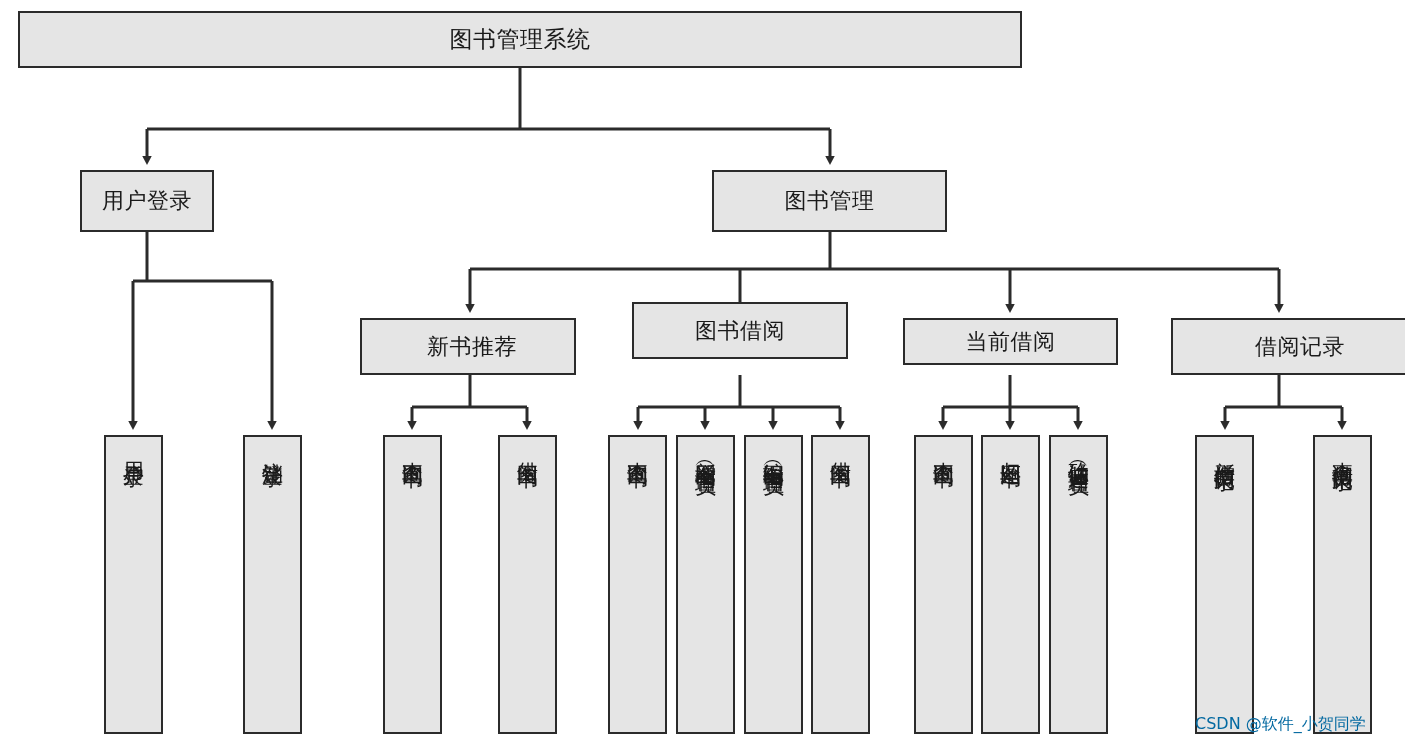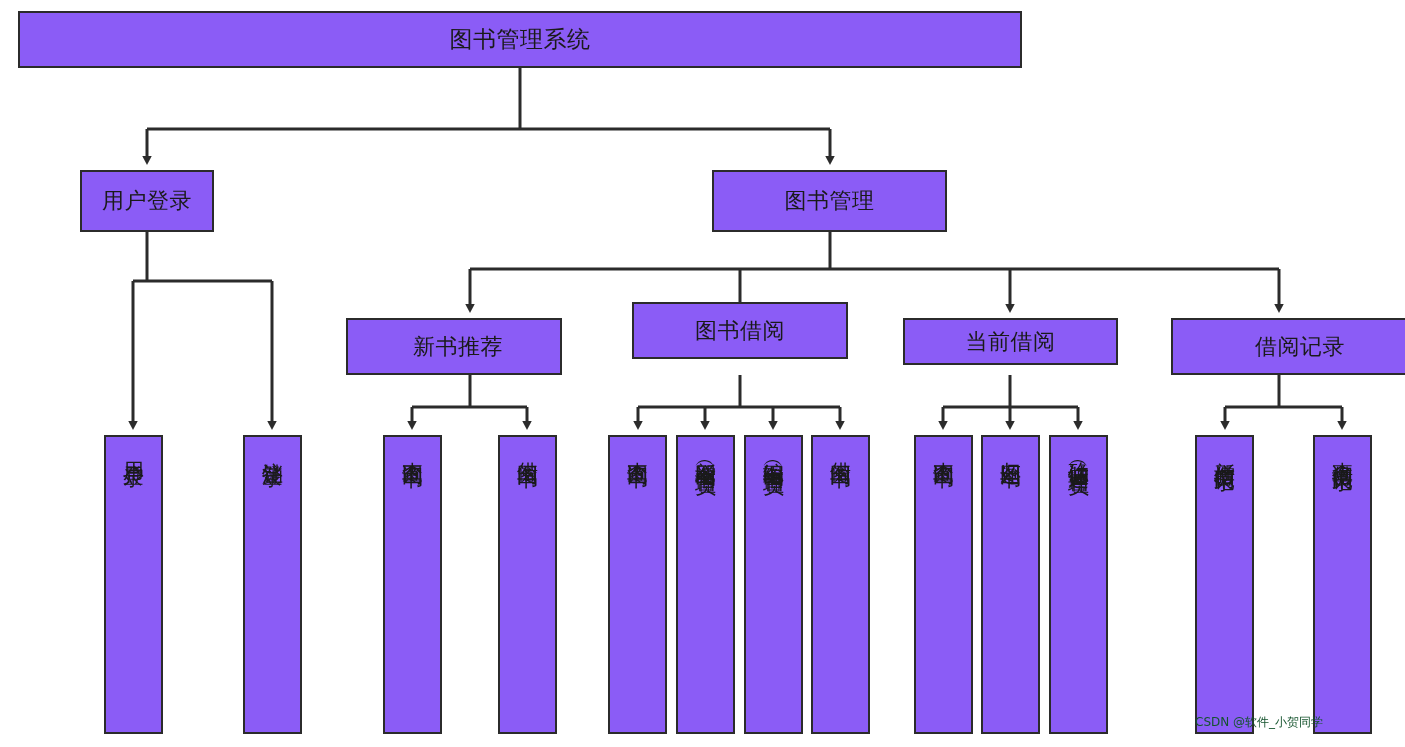--- a/index.html
+++ b/index.html
@@ -23,21 +23,21 @@
     position: absolute;
     left: 0;
     top: 0;
     width: 1405px;
     height: 747px;
     pointer-events: none;
   }
   .node {
     position: absolute;
     box-sizing: border-box;
-    background: #8b5cf6;
+    background: #e5e5e5;
     border: 2.5px solid #2b2b2b;
     display: flex;
     align-items: center;
     justify-content: center;
     overflow: hidden;
   }
   .node-label {
     color: #1a1a1a;
     white-space: nowrap;
     letter-spacing: 0.5px;
@@ -60,22 +60,22 @@
     font-size: 21px;
     line-height: 1.05;
     writing-mode: vertical-rl;
     text-orientation: upright;
     letter-spacing: 2px;
   }
   .watermark {
     position: absolute;
     left: 1195px;
     top: 714px;
-    font-size: 12px;
-    color: #14532d;
+    font-size: 16px;
+    color: #0369a1;
     white-space: nowrap;
     font-family: "DejaVu Sans", "Liberation Sans", sans-serif;
   }
 </style>
 </head>
 <body>
 
 <div id="diagram-root">
 
   <svg class="connectors" viewBox="0 0 1405 747">
@@ -134,21 +134,21 @@
   </div>
 
   <div class="node h" style="left:80px; top:170px; width:134px; height:62px;">
     <span class="node-label">用户登录</span>
   </div>
 
   <div class="node h" style="left:712px; top:170px; width:235px; height:62px;justify-content:center;">
     <span class="node-label">图书管理</span>
   </div>
 
-  <div class="node h" style="left:346px; top:318px; width:216px; height:57px;padding-left:8px;">
+  <div class="node h" style="left:360px; top:318px; width:216px; height:57px;padding-left:8px;">
     <span class="node-label">新书推荐</span>
   </div>
 
   <div class="node h" style="left:632px; top:302px; width:216px; height:57px;">
     <span class="node-label">图书借阅</span>
   </div>
 
   <div class="node h" style="left:903px; top:318px; width:215px; height:47px;">
     <span class="node-label">当前借阅</span>
   </div>

